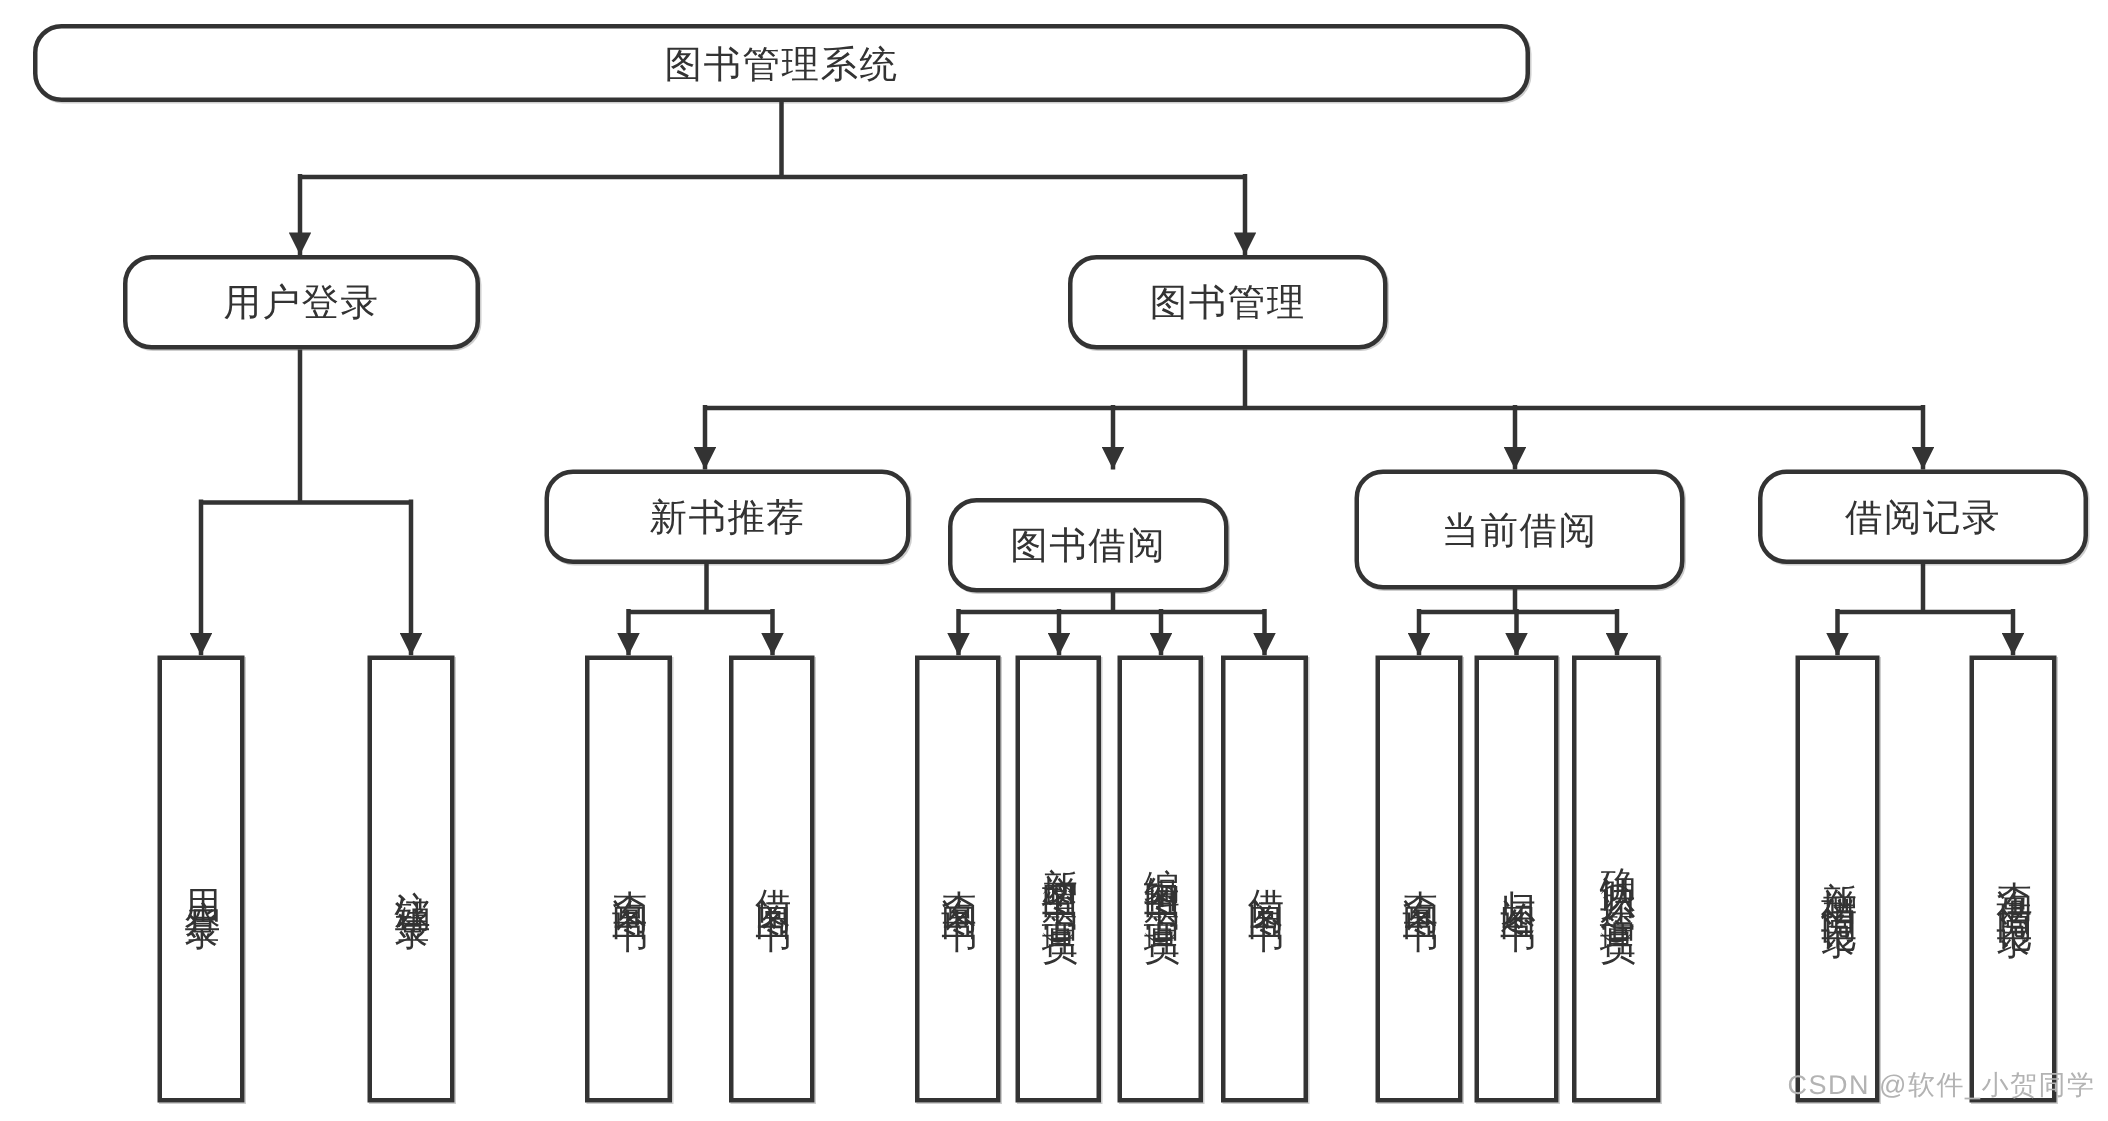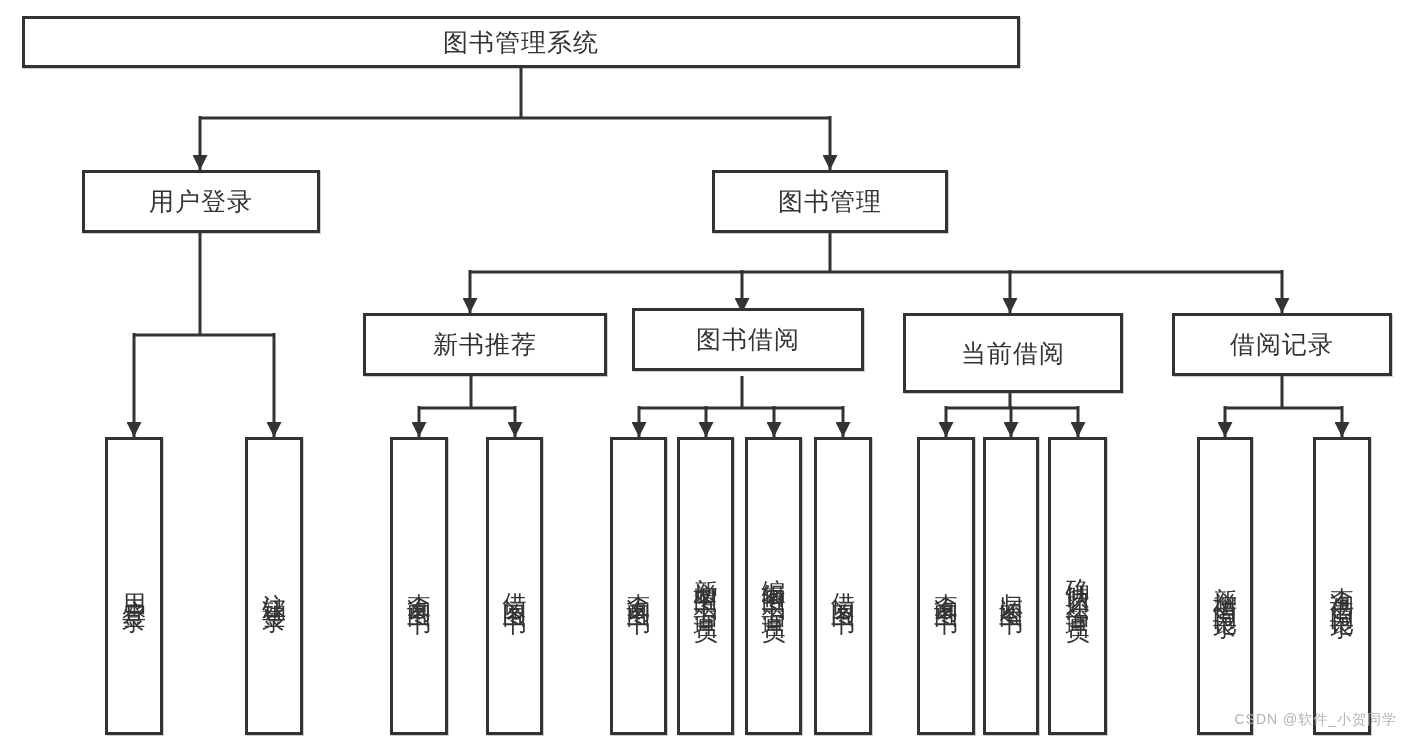--- a/index.html
+++ b/index.html
@@ -21,34 +21,34 @@
   .box{
     position:absolute;
     box-sizing:border-box;
     background:#fff;
     border:3px solid var(--line);
     display:flex;
     align-items:center;
     justify-content:center;
     box-shadow:1px 1px 0 rgba(60,60,60,0.25);
   }
-  .hbox{font-size:25px;letter-spacing:1px;white-space:nowrap;}
+  .hbox{font-size:25px;letter-spacing:1px;white-space:nowrap;border-radius:19px;}
   .vbox .vtext{
     writing-mode:vertical-rl;
     text-orientation:mixed;
     font-size:24px;
     letter-spacing:6px;
     line-height:1;
     white-space:nowrap;
   }
   .watermark{
     position:absolute;
     right:8px;
     top:711px;
-    font-size:14px;
+    font-size:18px;
     letter-spacing:1px;
     color:var(--wm);
     white-space:nowrap;
   }
 </style>
 </head>
 <body>
 
 <div id="canvas">
 
@@ -91,24 +91,24 @@
 
       <path d="M1282,376 V408 M1225,408 H1342"></path>
       <path d="M1225,406 V437" marker-end="url(#arrow)"></path>
       <path d="M1342,406 V437" marker-end="url(#arrow)"></path>
     </g>
   </svg>
 
   <div class="box hbox" style="left:22px;top:16px;width:998px;height:52px">图书管理系统</div>
 
   <div class="box hbox" style="left:82px;top:170px;width:238px;height:63px">用户登录</div>
-  <div class="box hbox" style="left:712px;top:170px;width:236px;height:63px">图书管理</div>
+  <div class="box hbox" style="left:712px;top:170px;width:213px;height:63px">图书管理</div>
 
   <div class="box hbox" style="left:363px;top:313px;width:244px;height:63px">新书推荐</div>
-  <div class="box hbox" style="left:632px;top:308px;width:232px;height:63px">图书借阅</div>
+  <div class="box hbox" style="left:632px;top:332px;width:187px;height:63px">图书借阅</div>
   <div class="box hbox" style="left:903px;top:313px;width:220px;height:80px">当前借阅</div>
   <div class="box hbox" style="left:1172px;top:313px;width:220px;height:63px">借阅记录</div>
 
   <div class="box vbox" style="left:105px;top:437px;width:58px;height:298px">
     <span class="vtext">用户登录</span>
   </div>
   <div class="box vbox" style="left:245px;top:437px;width:58px;height:298px">
     <span class="vtext">注销登录</span>
   </div>
 

